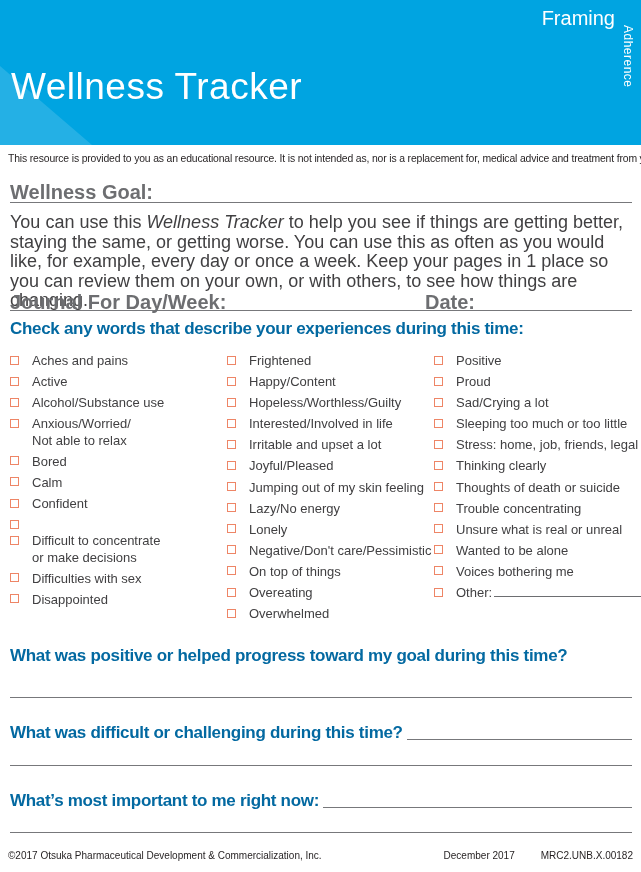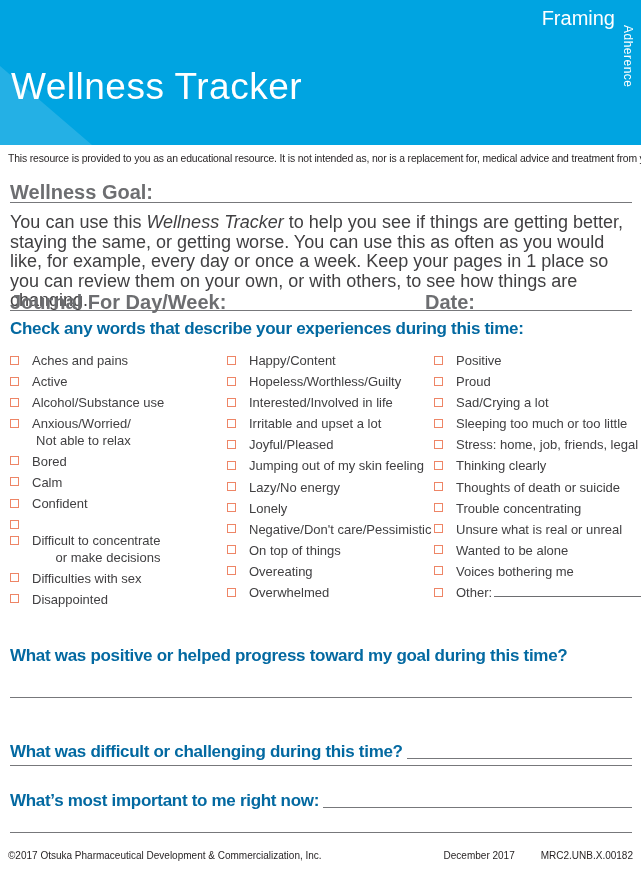--- a/index.html
+++ b/index.html
@@ -32,35 +32,35 @@
   .intro { position:absolute; top:213px; left:10px; width:622px; font-size:18px;
     line-height:19.5px; color:#414042; }
   .intro .ital { font-style:italic; }
 
   
   .green-h { font-size:17px; font-weight:bold; color:#0369a1; letter-spacing:-0.3px; }
   .check-heading { position:absolute; top:319px; left:10px; }
 
   
   .checklist { position:absolute; top:353px; left:10px; right:0; }
-  .check-col { position:absolute; top:0;text-align:right; }
+  .check-col { position:absolute; top:0; }
   .col-0 { left:0; width:212px; }
   .col-1 { left:217px; width:205px; }
   .col-2 { left:424px; width:207px; }
   .check-item { display:flex; align-items:flex-start; margin-bottom:4.6px; }
   .checkbox { flex:0 0 auto; width:9px; height:9px; border:1px solid #EE8566;
     background:#fff; margin:2.5px 13px 0 0; }
   .check-label { font-size:13px; line-height:16.5px; color:#414042; white-space:pre-line; }
   .fill-line { flex:1 1 auto; border-bottom:1px solid #6D6E71; margin:0 0 2px 2px; height:12px; }
 
   
   .q-heading { position:absolute; left:10px; }
   .q1 { top:646px; }
   .q-row { position:absolute; left:10px; right:9px; display:flex; align-items:flex-end; }
-  .q2 { top:742px; }
+  .q2 { top:723px; }
   .q3 { top:791px; }
   .q-row .fill-line { border-bottom:1.5px solid #77787B; margin:0 0 3px 4px; }
   .answer-line { position:absolute; left:10px; right:9px; height:0;
     border-bottom:1.5px solid #77787B; }
   .line1 { top:697px; }
   .line2 { top:765px; }
   .line3 { top:832px; }
 
   
   .footer { position:absolute; top:850px; left:8px; right:8px; display:flex;
@@ -138,20 +138,24 @@
           <span class="check-label">Difficulties with sex</span>
         </div>
         <div class="check-item">
           <span class="checkbox"></span>
           <span class="check-label">Disappointed</span>
         </div>
       </div>
     <div class="check-col col-1">
         <div class="check-item">
           <span class="checkbox"></span>
+          <span class="check-label">Frightened</span>
+        </div>
+        <div class="check-item">
+          <span class="checkbox"></span>
           <span class="check-label">Happy/Content</span>
         </div>
         <div class="check-item">
           <span class="checkbox"></span>
           <span class="check-label">Hopeless/Worthless/Guilty</span>
         </div>
         <div class="check-item">
           <span class="checkbox"></span>
           <span class="check-label">Interested/Involved in life</span>
         </div>

